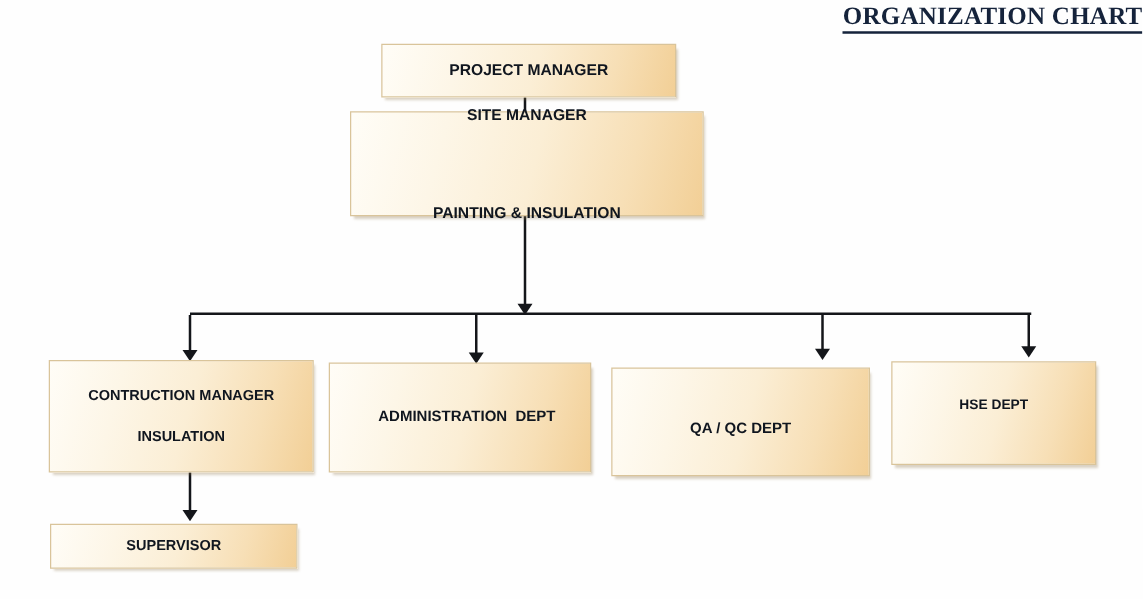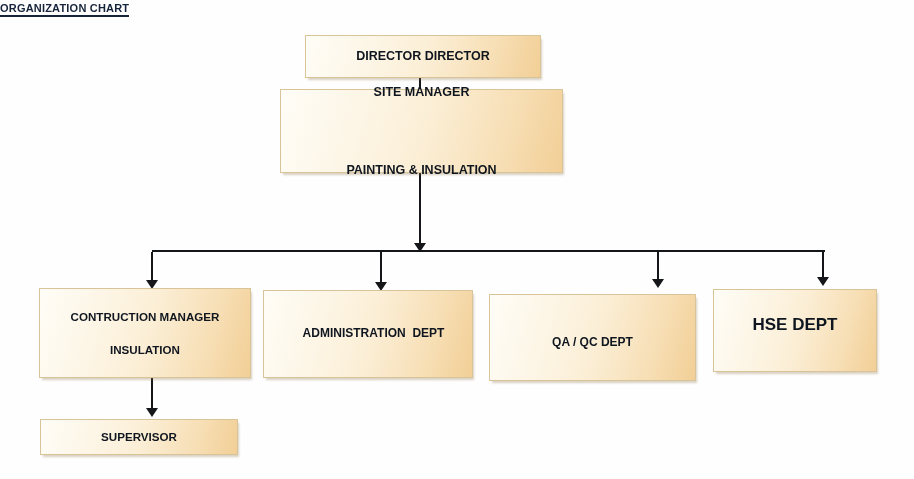--- a/index.html
+++ b/index.html
@@ -16,26 +16,27 @@
     font-family: "Liberation Sans", sans-serif;
     -webkit-font-smoothing: antialiased;
   }
 
   
   #chart-title {
     position: absolute;
     left: 0;
     top: 2px;
     width: 914px;
-    text-align: left;
-    font-size: 11px;
+    text-align: right;
+    font-size: 20px;
     font-weight: bold;
     letter-spacing: 0.2px;
     color: #15233b;
     white-space: pre;
+    font-family: Liberation Serif, serif;
   }
   #chart-title span.ul {
     border-bottom: 2px solid #15233b;
     padding-bottom: 1px;
   }
 
   
   .node {
     position: absolute;
     box-sizing: border-box;
@@ -65,21 +66,21 @@
     margin-top: 20px;
   }
 
   
   #node-project-director { left:305px; top:35px;  width:236px; height:43px; font-size:12.5px; }
   #node-site-manager     { left:280px; top:89px;  width:283px; height:84px; font-size:12.5px;gap:44px; }
 
   #node-construction-manager { left:39px;  top:288px; width:212px; height:90px; font-size:11.6px; }
   #node-administration       { left:263px; top:290px; width:210px; height:88px; font-size:12.0px;padding-left:11px; }
   #node-qaqc                 { left:489px; top:294px; width:207px; height:87px; font-size:12.0px; }
-  #node-hse                  { left:713px; top:289px; width:164px; height:83px; font-size:17px; }
+  #node-hse                  { left:713px; top:289px; width:164px; height:83px; font-size:11px; }
 
   #node-supervisor { left:40px; top:419px; width:198px; height:36px; font-size:11.6px; }
 
   
   #node-qaqc .line { position: relative; top: 5px; }
   
   #node-hse .line  { position: relative; top: -6px; }
 
   
   .vline {
@@ -148,21 +149,21 @@
   <div class="vline" id="drop-3"></div>
   <div class="arrow" id="arrow-3"></div>
 
   <div class="vline" id="drop-4"></div>
   <div class="arrow" id="arrow-4"></div>
 
   <div class="vline" id="drop-supervisor"></div>
   <div class="arrow" id="arrow-supervisor"></div>
 
   <div class="node" id="node-project-director">
-    <span class="line">DIRECTOR DIRECTOR</span>
+    <span class="line">PROJECT MANAGER</span>
   </div>
 
   <div class="node" id="node-site-manager">
     <span class="line">SITE MANAGER</span>
     <span class="line">PAINTING &amp; INSULATION</span>
   </div>
 
   <div class="node" id="node-construction-manager">
     <span class="line">CONTRUCTION MANAGER</span>
     <span class="line">INSULATION</span>

